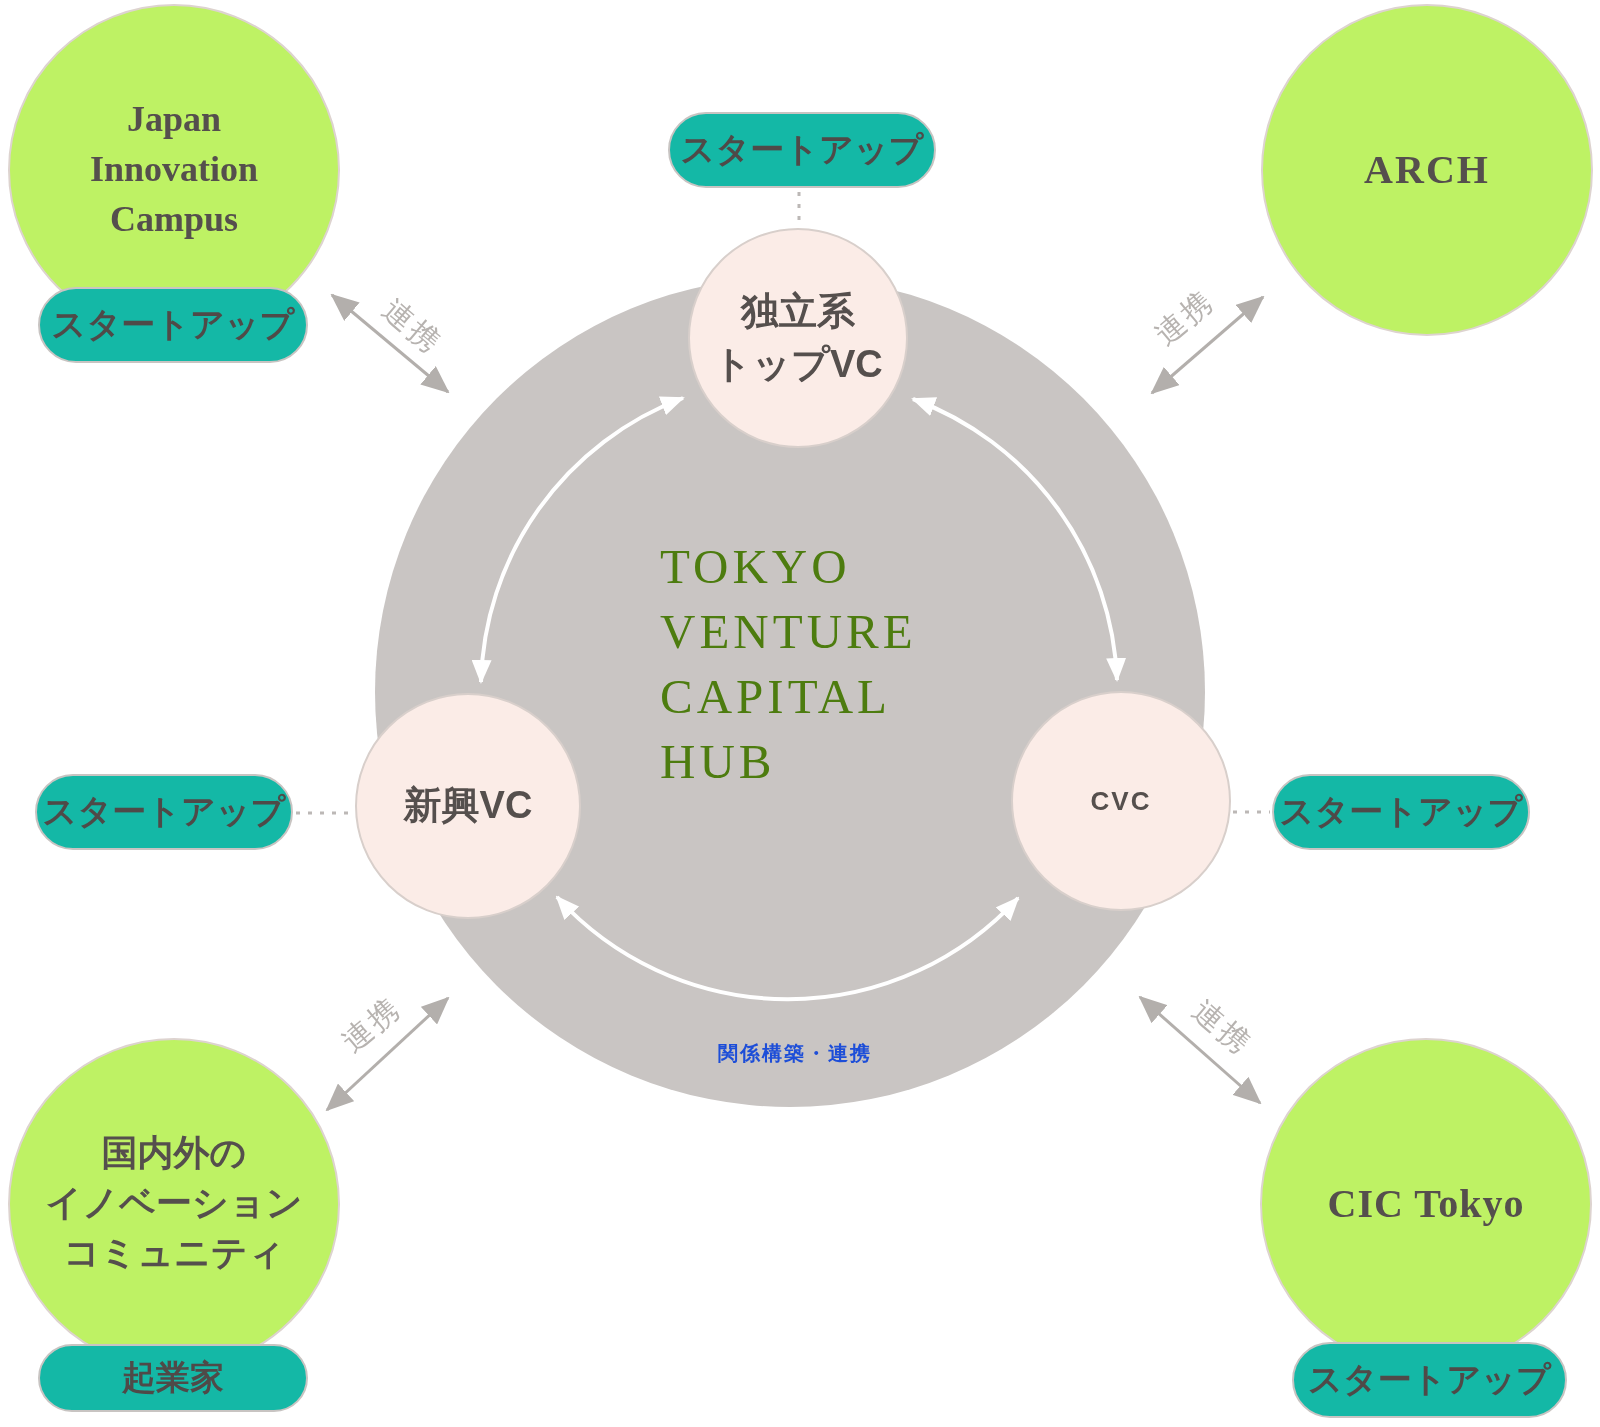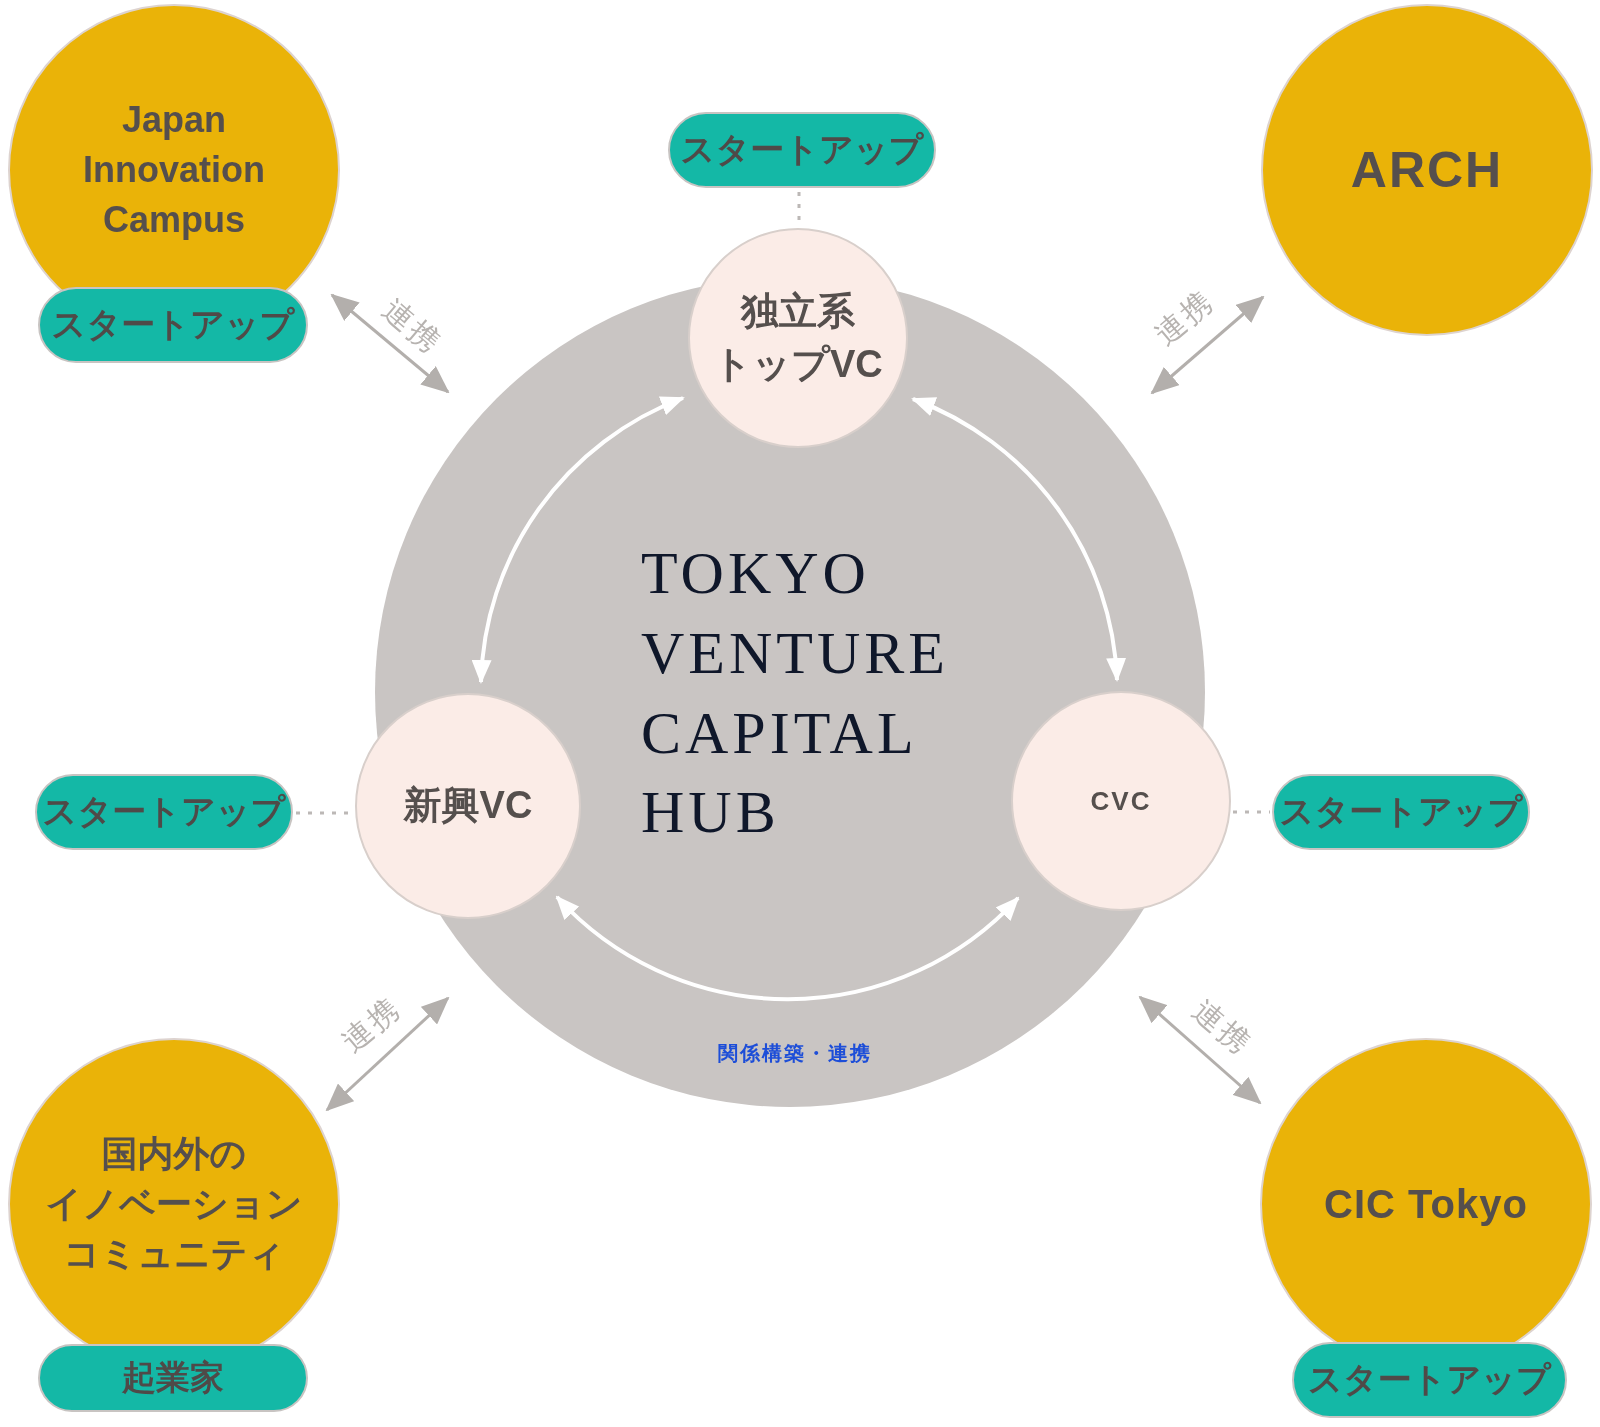--- a/index.html
+++ b/index.html
@@ -1,29 +1,29 @@
 <!DOCTYPE html>
 <html><head>
 <meta charset="utf-8">
 <style>
   html,body{margin:0;padding:0;background:#ffffff;}
   body{font-family:"Liberation Sans","DejaVu Sans",sans-serif;}
   .stage{position:relative;width:1600px;height:1427px;background:#ffffff;overflow:hidden;}
   .circle{position:absolute;border-radius:50%;display:flex;align-items:center;justify-content:center;text-align:center;box-sizing:border-box;}
   .gray-hub{background:#c9c5c3;}
   .hub-node{background:#fbece7;border:2px solid #d8cfcb;}
-  .partner{background:#eab308;border:2px solid #ddd3cf;}
+  .partner{background:#bef264;border:2px solid #ddd3cf;font-family:Liberation Serif, serif;}
   .node-label{font-weight:600;color:#554f4d;white-space:pre-line;line-height:1.4;}
   .lbl-38{font-size:38px;}
   .lbl-36{font-size:36px;line-height:1.38;}
-  .lbl-arch{font-size:50px;letter-spacing:2px;}
+  .lbl-arch{font-size:40px;letter-spacing:2px;}
   .lbl-cic{font-size:40px;letter-spacing:1px;}
   .lbl-cvc{font-size:26px;letter-spacing:2px;}
   .pill{position:absolute;background:#14b8a6;border:2px solid #c8c4c2;border-radius:44px;display:flex;align-items:center;justify-content:center;font-size:34px;font-weight:600;color:#4f4a48;box-sizing:border-box;z-index:6;}
-  .center-title{position:absolute;left:641px;top:534px;font-family:"Liberation Serif","DejaVu Serif",serif;font-size:60px;line-height:1.33;letter-spacing:4px;color:#0f172a;white-space:pre-line;z-index:4;}
+  .center-title{position:absolute;left:660px;top:534px;font-family:"Liberation Serif","DejaVu Serif",serif;font-size:49px;line-height:1.33;letter-spacing:4px;color:#4d7c0f;white-space:pre-line;z-index:4;}
   .center-caption{position:absolute;left:795px;top:1053px;transform:translate(-50%,-50%);color:#1d4ed8;font-size:20px;font-weight:600;letter-spacing:2px;z-index:3;white-space:nowrap;}
   .link-label{position:absolute;font-size:30px;color:#b7b3b0;font-weight:500;letter-spacing:3px;z-index:7;white-space:nowrap;}
   .link-tl{left:412px;top:327px;transform:translate(-50%,-50%) rotate(40deg);}
   .link-tr{left:1185px;top:318px;transform:translate(-50%,-50%) rotate(-40deg);}
   .link-bl{left:372px;top:1025px;transform:translate(-50%,-50%) rotate(-40deg);}
   .link-br{left:1222px;top:1028px;transform:translate(-50%,-50%) rotate(40deg);}
   svg.overlay{position:absolute;left:0;top:0;z-index:2;}
   .z1{z-index:1;} .z3{z-index:3;} .z5{z-index:5;}
 </style>
 </head>

